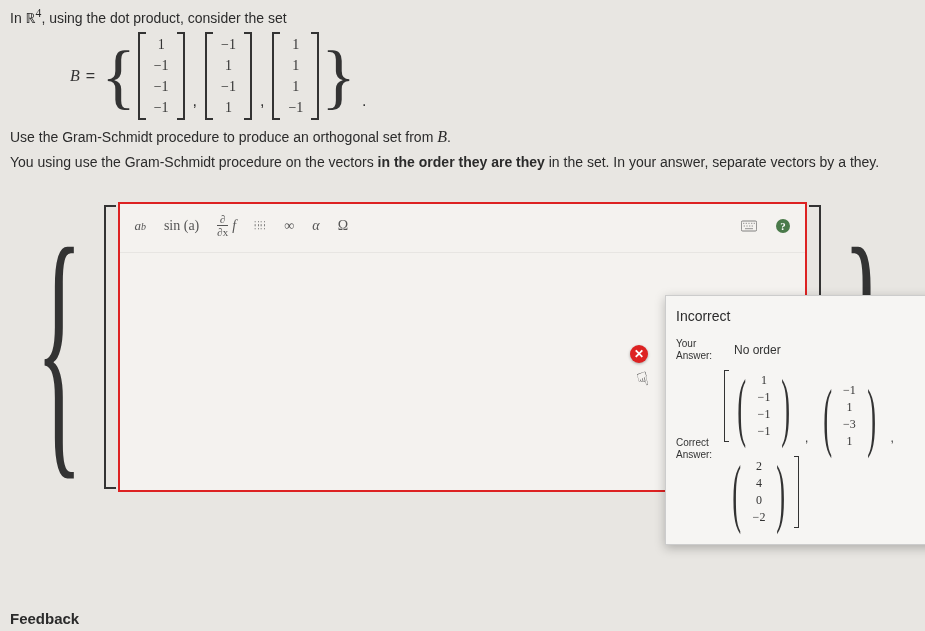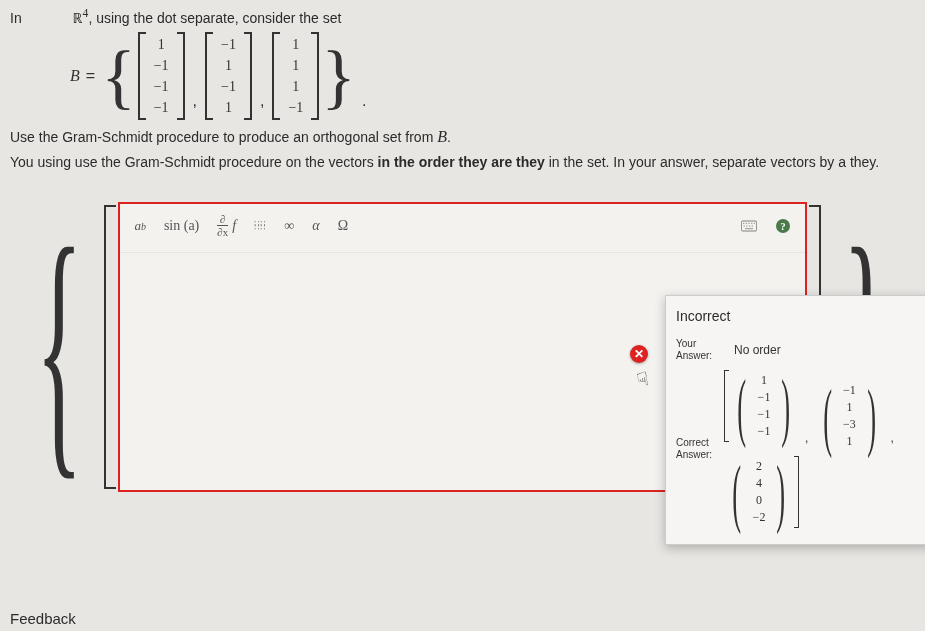--- a/index.html
+++ b/index.html
@@ -25,21 +25,21 @@
   }
   .mbrkt {
     width: 8px; height: 88px; border:2px solid #333;
     border-right: none;
   }
   .mbrkt.right { border:2px solid #333; border-left:none; }
   .mcol { display:flex; flex-direction:column; padding: 2px 8px; }
   .mcol span { font-size:14px; text-align:center; line-height:21px; font-family:'Times New Roman',serif; }
   .comma { margin: 0 6px; align-self:flex-end; padding-bottom: 10px;}
   .period { margin-left: 6px; align-self:flex-end; padding-bottom: 10px;}
-  .r4 { font-family: 'Times New Roman', serif; margin-left: 47px; }
+  .r4 { font-family: 'Times New Roman', serif; }
   .answer-area {
     margin-top: 18px;
     display:flex; align-items:stretch;
     position: relative;
   }
   .big-curly-l, .big-curly-r {
     font-size: 280px; font-family:'Times New Roman',serif;
     line-height: 1; color:#333; font-weight:300;
     display:flex; align-items:center;
     transform: scaleX(0.35);
@@ -119,28 +119,28 @@
   .mini-brkt.r { border:1.5px solid #333; border-left:none;}
   .mini-paren-l, .mini-paren-r {
     font-size:76px; font-family:'Times New Roman',serif; line-height:1;
     transform:scaleX(0.35); display:inline-block;
   }
   .mini-col { display:flex; flex-direction:column; padding:1px 3px;}
   .mini-col span { font-size:12px; text-align:center; line-height:17px; font-family:'Times New Roman',serif;}
   .mini-comma { align-self:flex-end; padding-bottom:4px; margin:0 2px; font-size:12px;}
   .feedback-heading {
     position:absolute; bottom: 4px; left:10px;
-    font-weight:normal; font-size:15px; color:#2b2b2b;
+    font-weight:bold; font-size:15px; color:#2b2b2b;
   }
 </style>
 </head>
 <body>
 
 <div class="question-text">
-  <span>In </span><span class="r4"><span>ℝ</span><sup>4</sup></span><span>, using the dot separate, consider the set</span>
+  <span>In </span><span class="r4"><span>ℝ</span><sup>4</sup></span><span>, using the dot product, consider the set</span>
 </div>
 
 <div class="set-row">
   <span class="bvar">B</span>
   <span class="eq">=</span>
   <span class="curly">{</span>
   <span class="matrix">
     <span class="mbrkt"></span>
     <span class="mcol">
         <span>1</span>

